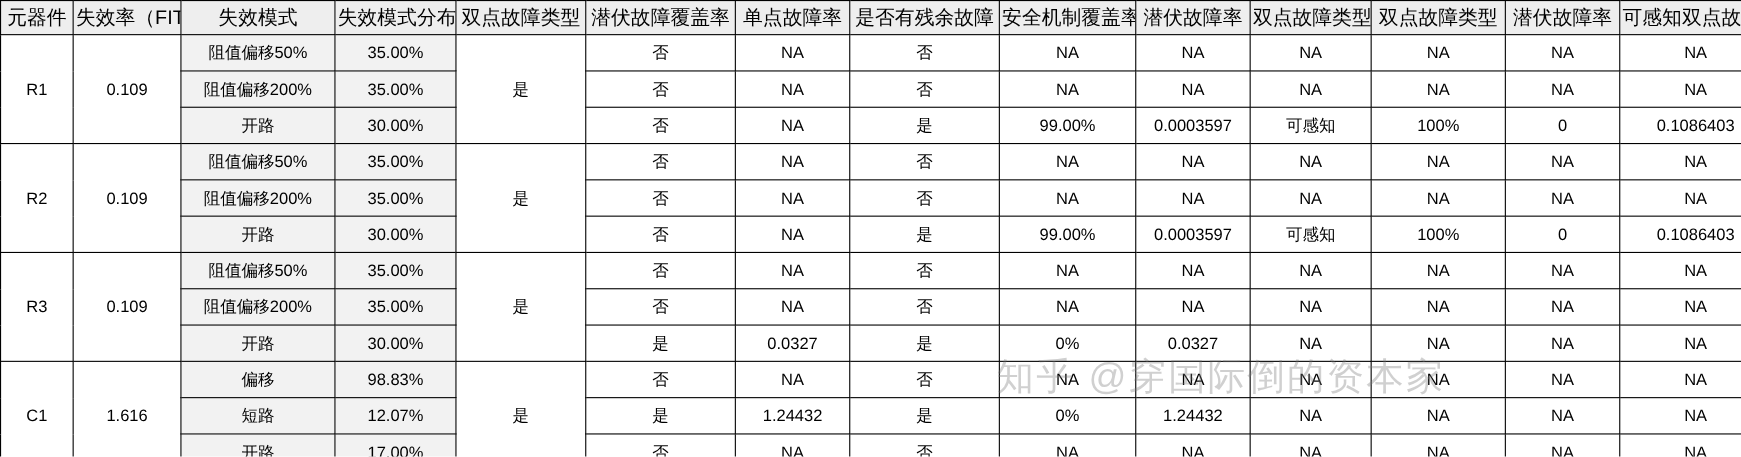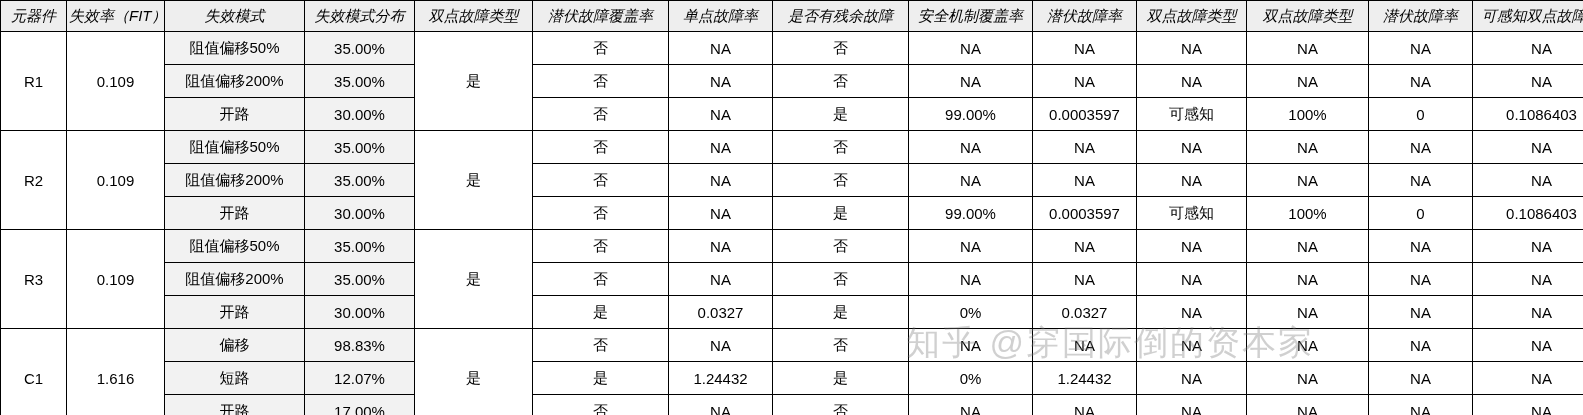--- a/index.html
+++ b/index.html
@@ -27,22 +27,21 @@
     text-align: center;
     vertical-align: middle;
     color: #000000;
     padding: 0 2px;
     white-space: nowrap;
     overflow: hidden;
   }
   #fmea-table thead td {
     background: #eeeeee;
     height: 30px;
-    font-size: 15px;
-    font-style: italic;
+    font-size: 18px;
   }
   #fmea-table tbody td {
     height: 32px;
     background: #ffffff;
   }
   td.cell-shaded {
     background: #f2f2f2 !important;
   }
   .watermark {
     position: absolute;

